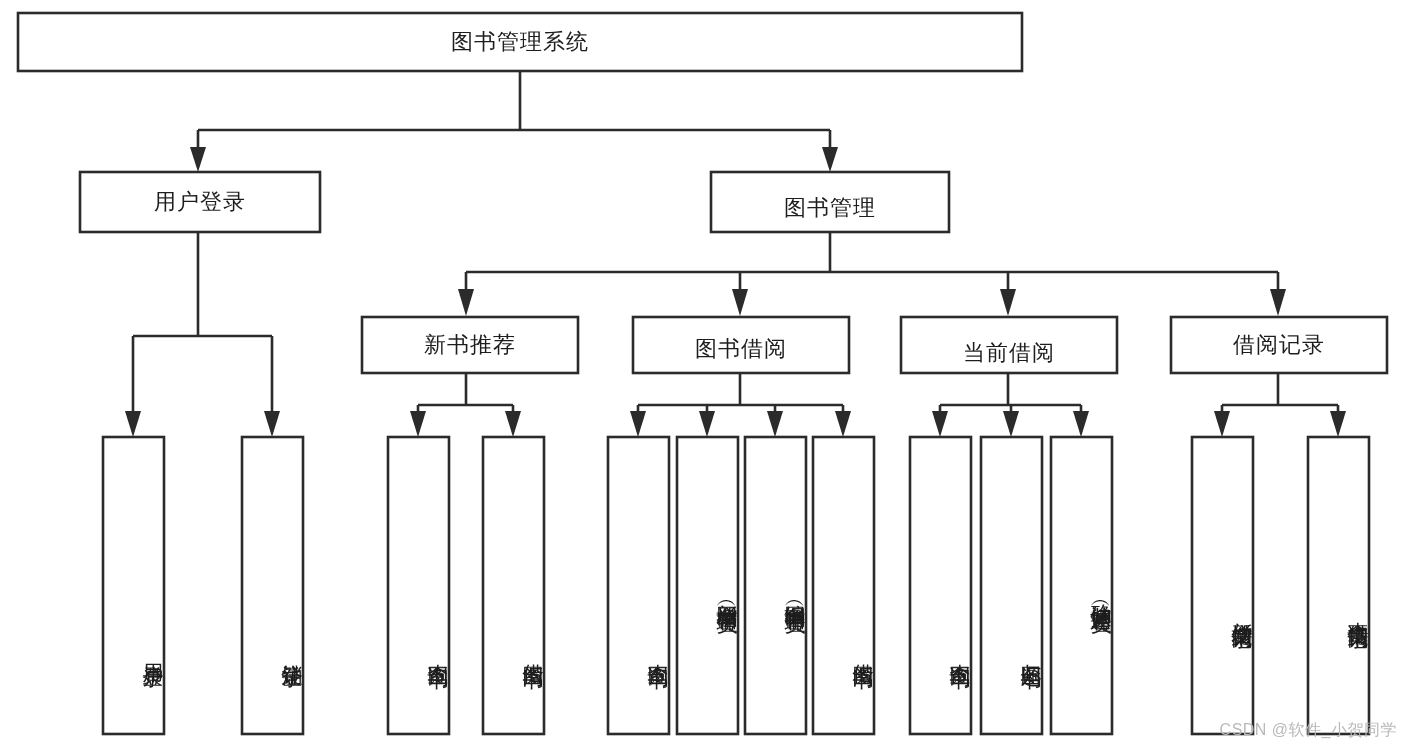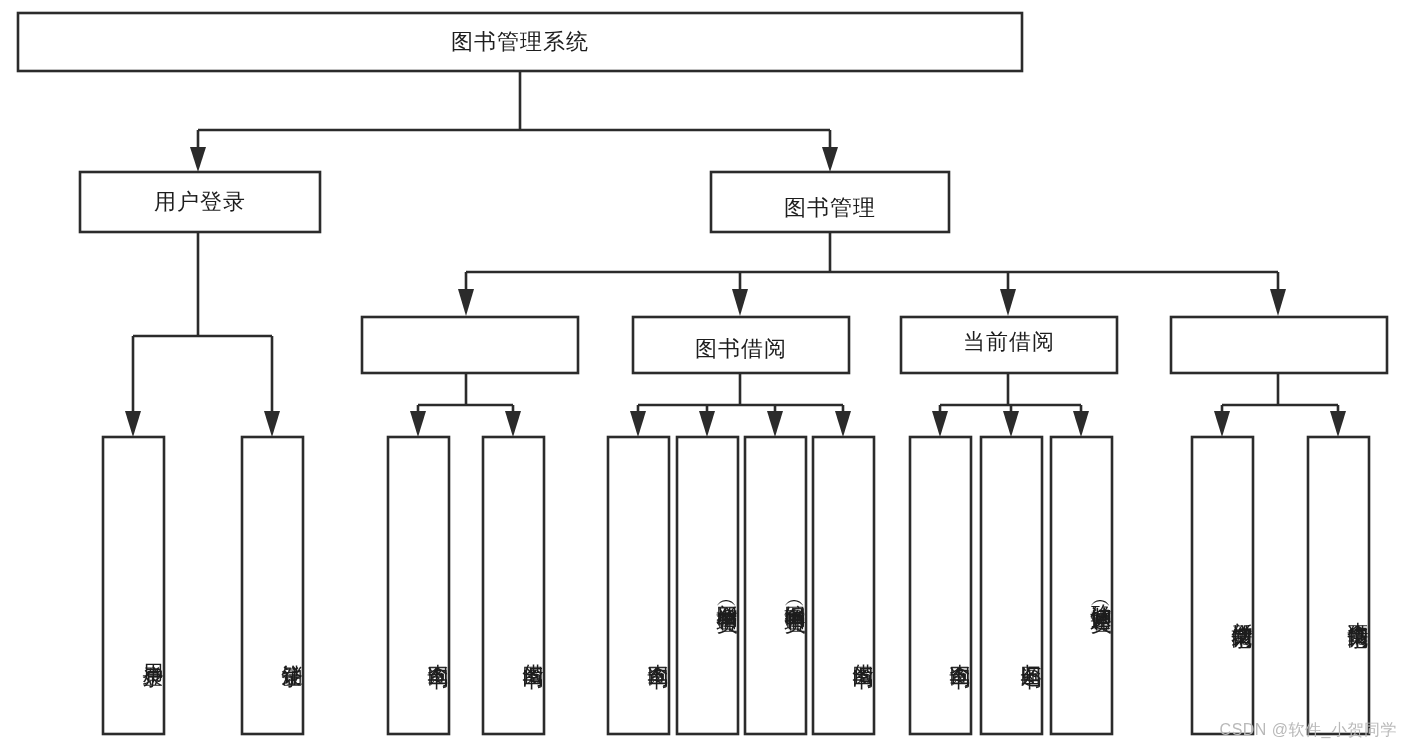--- a/index.html
+++ b/index.html
@@ -181,22 +181,24 @@
       <rect class="node-box" x="1192" y="437" width="61" height="297"></rect>
       <rect class="node-box" x="1308" y="437" width="61" height="297"></rect>
     </g>
   </svg>
 
   <div class="hlabel-wrap" style="left:18px; top:13px; width:1004px; height:58px;">图书管理系统</div>
 
   <div class="hlabel-wrap" style="left:80px; top:172px; width:240px; height:60px;">用户登录</div>
   <div class="hlabel-wrap" style="left:711px; top:172px; width:238px; height:72px;border-radius:8px;">图书管理</div>
 
+  <div class="hlabel-wrap" style="left:362px; top:317px; width:216px; height:56px;">新书推荐</div>
   <div class="hlabel-wrap" style="left:633px; top:317px; width:216px; height:64px;">图书借阅</div>
-  <div class="hlabel-wrap" style="left:901px; top:314px; width:216px; height:56px;">当前借阅</div>
+  <div class="hlabel-wrap" style="left:901px; top:325px; width:216px; height:56px;">当前借阅</div>
+  <div class="hlabel-wrap" style="left:1171px; top:317px; width:216px; height:56px;">借阅记录</div>
 
   <div class="vlabel-wrap" style="left:103px; top:437px; width:61px; height:297px; padding-top:64px;">用户登录</div>
   <div class="vlabel-wrap" style="left:242px; top:437px; width:61px; height:297px; padding-top:64px;">注销登录</div>
 
   <div class="vlabel-wrap" style="left:388px; top:437px; width:61px; height:297px; padding-top:64px;">查询图书</div>
   <div class="vlabel-wrap" style="left:483px; top:437px; width:61px; height:297px; padding-top:64px;">借阅图书</div>
 
   <div class="vlabel-wrap" style="left:608px; top:437px; width:61px; height:297px; padding-top:64px;">查询图书</div>
   <div class="vlabel-wrap" style="left:677px; top:437px; width:61px; height:297px; padding-top:8px;">新增图书（管理员）</div>
   <div class="vlabel-wrap" style="left:745px; top:437px; width:61px; height:297px; padding-top:8px;">编辑图书（管理员）</div>

